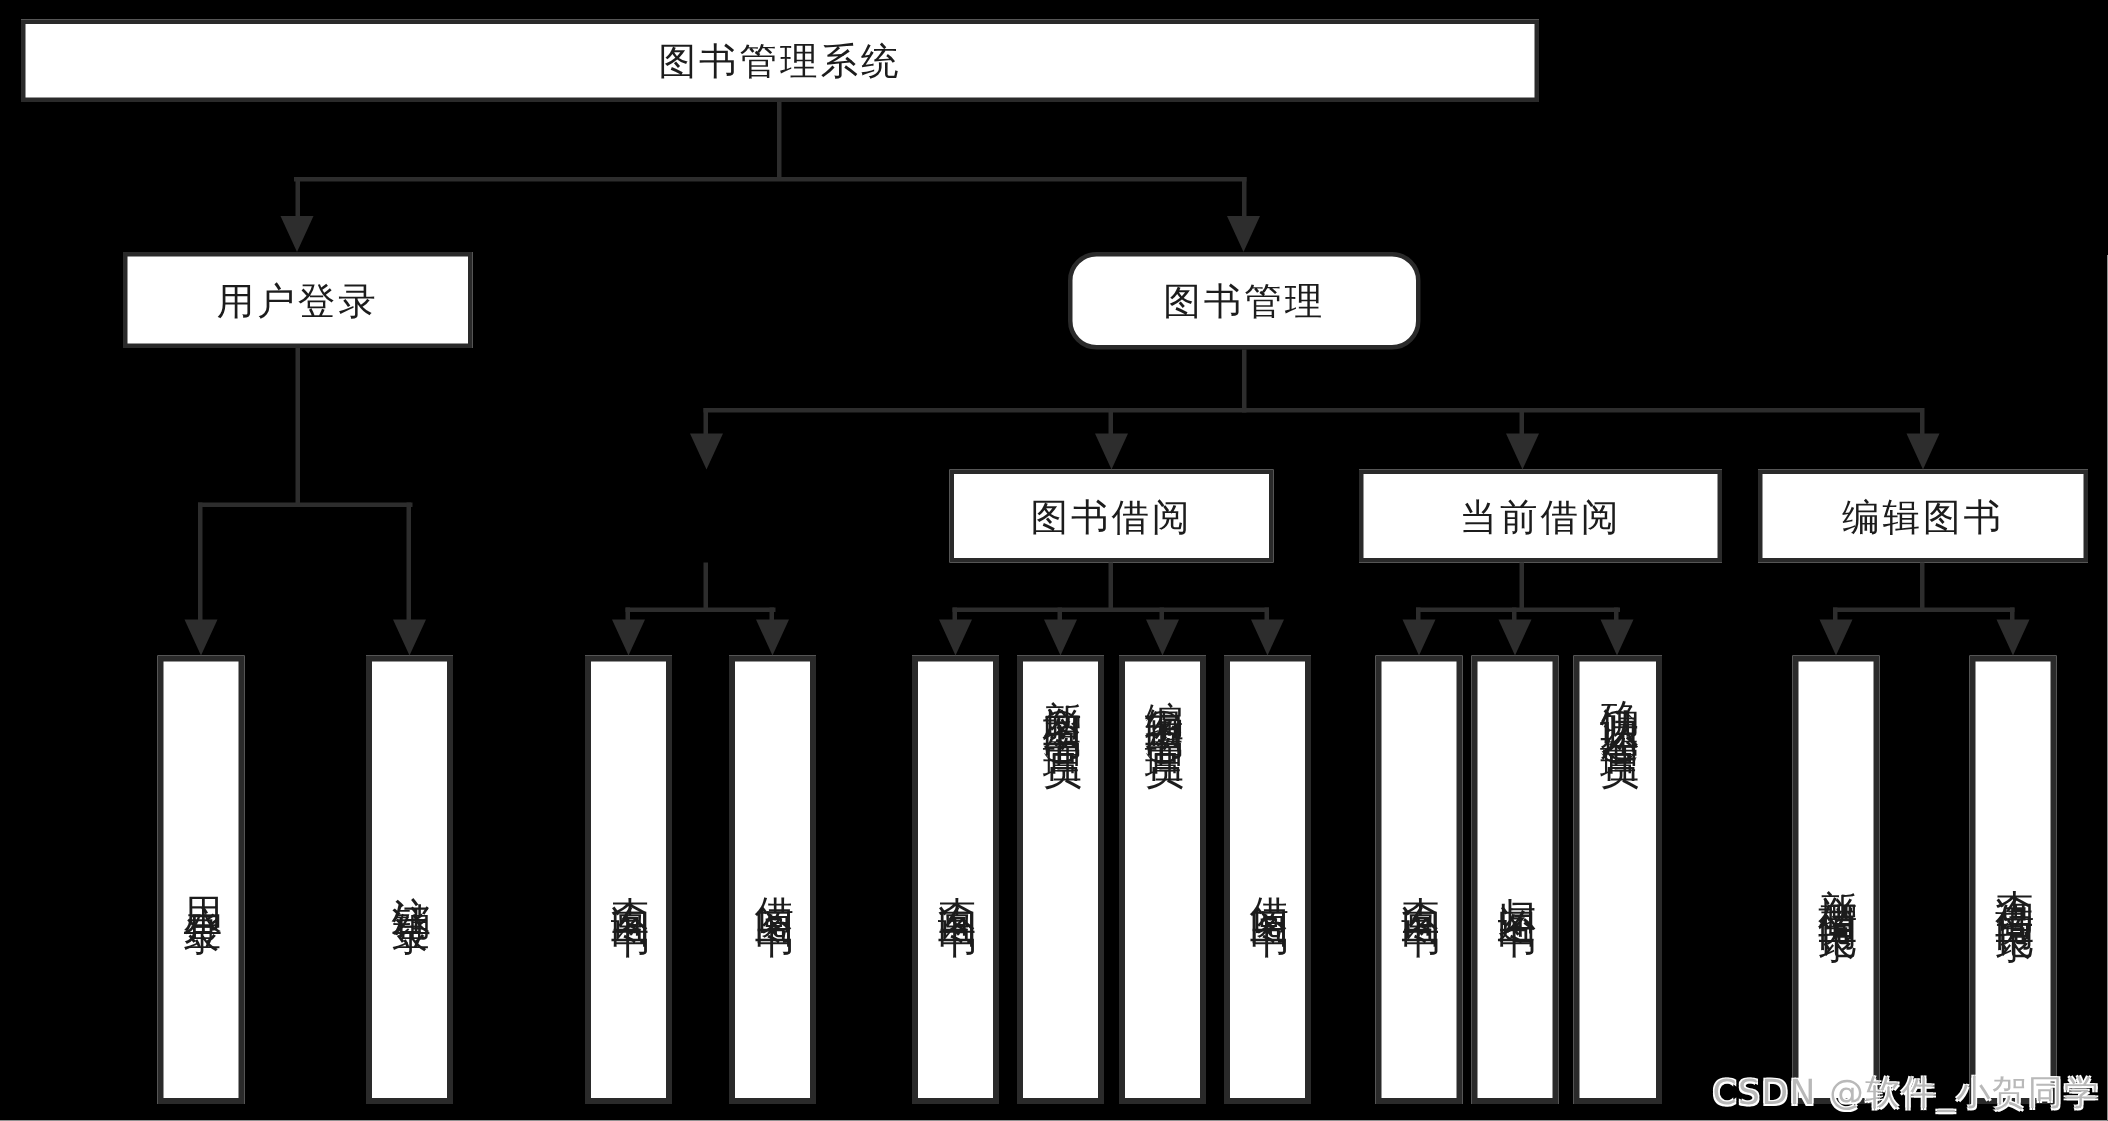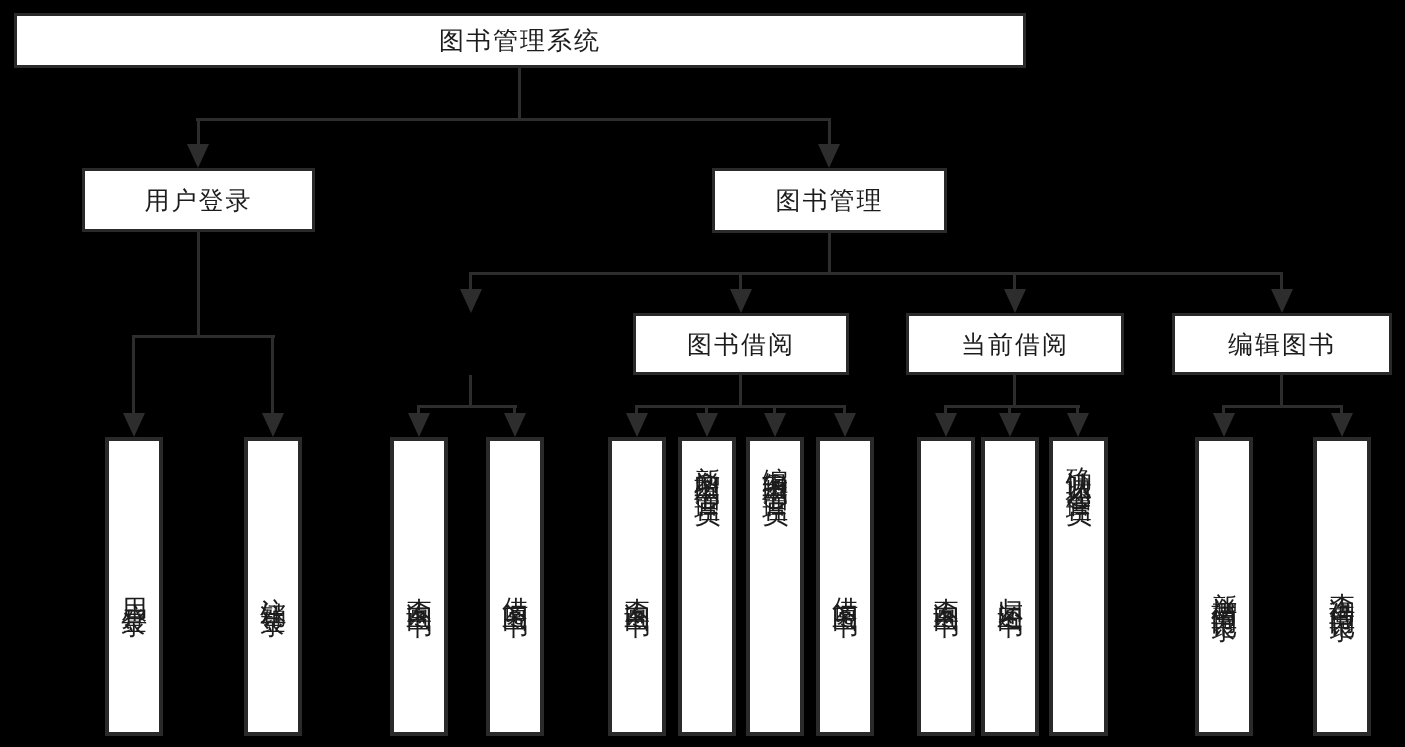--- a/index.html
+++ b/index.html
@@ -82,30 +82,30 @@
 <div class="canvas">
 
   <div class="hbox" style="left:14px; top:13px; width:1012px; height:55px;">
     <span>图书管理系统</span>
   </div>
 
   <div class="hbox" style="left:82px; top:168px; width:233px; height:64px;">
     <span>用户登录</span>
   </div>
 
-  <div class="hbox" style="left:712px; top:168px; width:235px; height:65px;">
+  <div class="hbox" style="left:712px; top:168px; width:235px; height:65px;border-radius:19px;">
     <span>图书管理</span>
   </div>
 
 
   <div class="hbox" style="left:633px; top:313px; width:216px; height:62px;">
     <span>图书借阅</span>
   </div>
 
-  <div class="hbox" style="left:906px; top:313px; width:218px; height:62px;">
+  <div class="hbox" style="left:906px; top:313px; width:242px; height:62px;">
     <span>当前借阅</span>
   </div>
 
   <div class="hbox" style="left:1172px; top:313px; width:220px; height:62px;">
     <span>编辑图书</span>
   </div>
 
   <div class="vbox" style="left:105px; width:58px;">
     <span class="vtext">用户登录</span>
   </div>
@@ -198,14 +198,15 @@
   <div class="line" style="left:1076px; top:405px; width:3px; height:12px;"></div>
   <div class="arrowhead" style="left:1067px; top:413px;"></div>
 
   <div class="line" style="left:1280px; top:375px; width:3px; height:32px;"></div>
   <div class="line" style="left:1222px; top:405px; width:121px; height:3px;"></div>
   <div class="line" style="left:1222px; top:405px; width:3px; height:12px;"></div>
   <div class="arrowhead" style="left:1213px; top:413px;"></div>
   <div class="line" style="left:1340px; top:405px; width:3px; height:12px;"></div>
   <div class="arrowhead" style="left:1331px; top:413px;"></div>
 
+  <div class="watermark">CSDN @软件_小贺同学</div>
 
 </div>
 
 </body></html>

